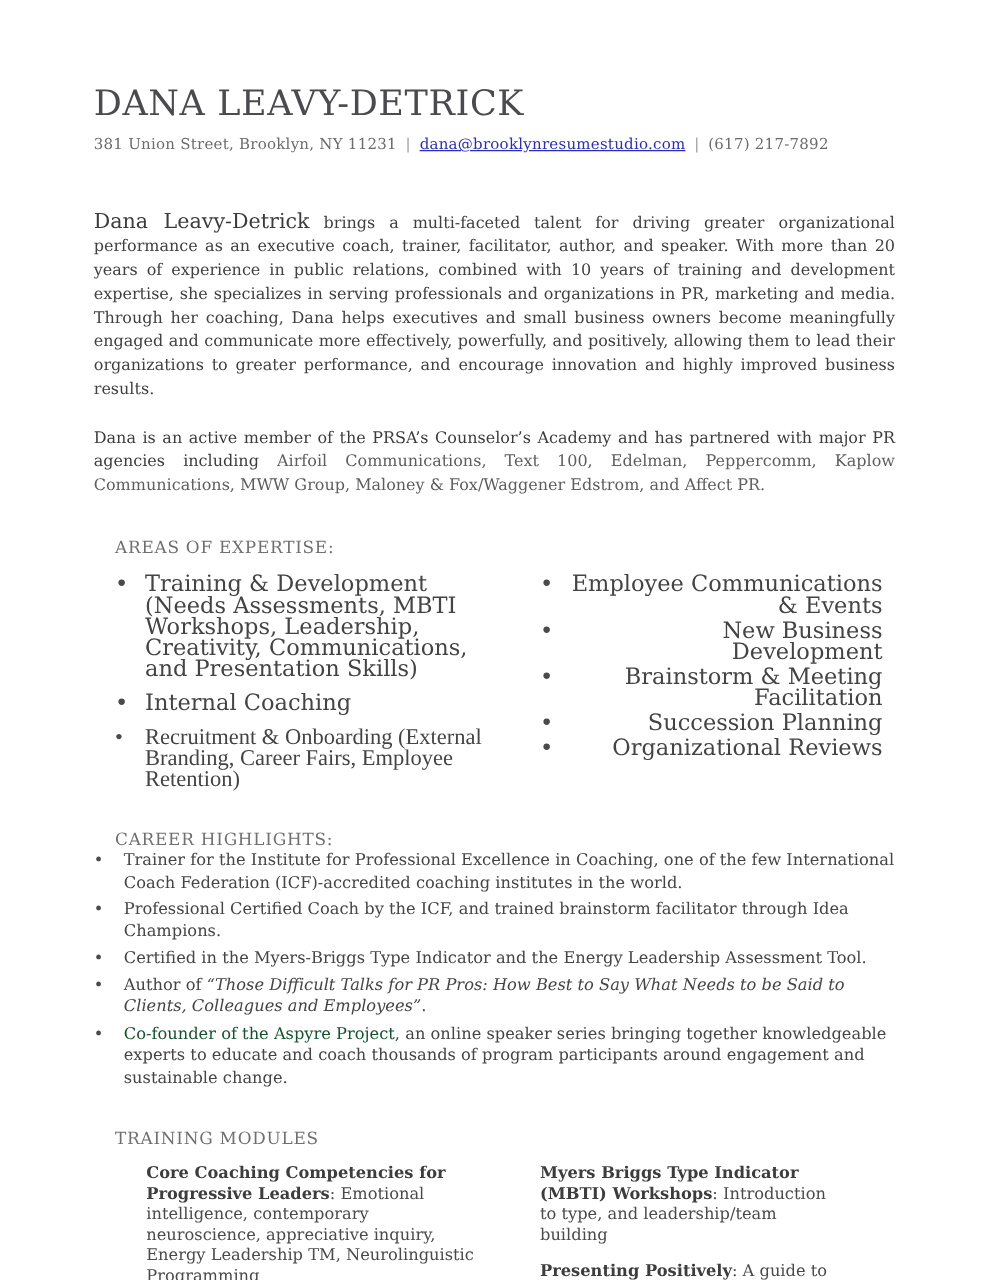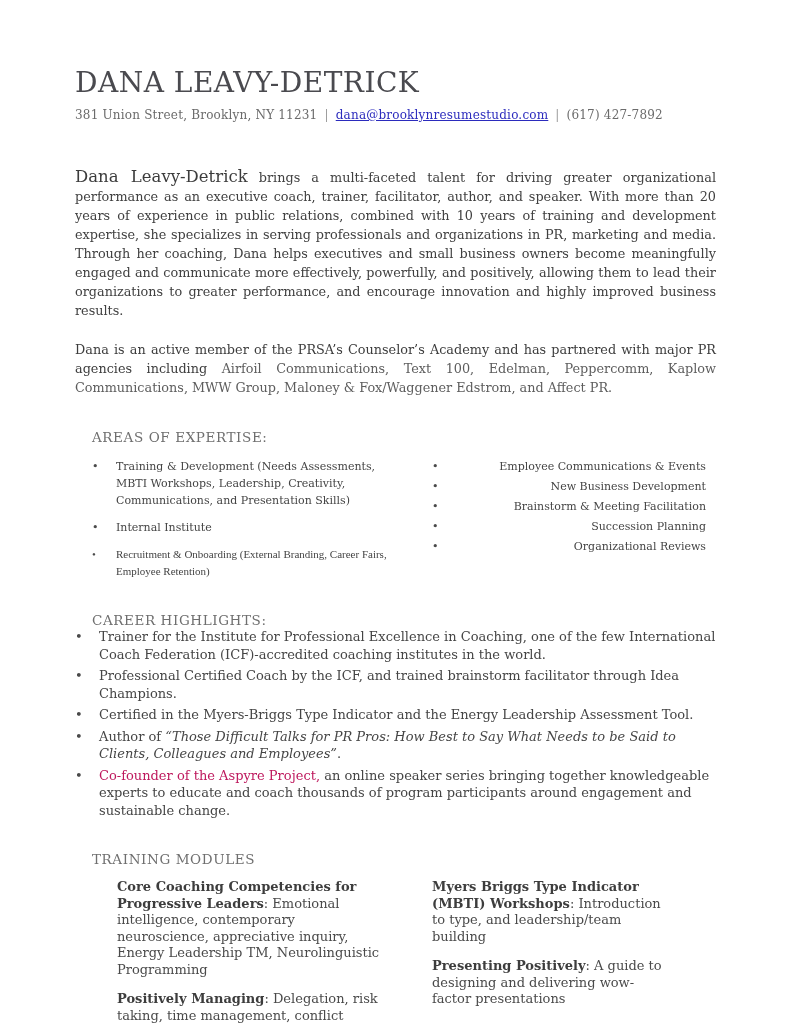--- a/index.html
+++ b/index.html
@@ -64,63 +64,63 @@
     font-weight: 400;
     letter-spacing: 0.6px;
     color: #6f6f6f;
   }
 
   ul.blist { list-style: none; margin: 0; padding: 0; }
   ul.blist li { position: relative; padding-left: 24px; }
   ul.blist li::before { content: "\2022"; position: absolute; left: 0; top: 0; color: #4a4a4a; }
 
   
-  .aoe-cols { display: flex; margin-top: 13px; font-size: 11px; line-height: 17px; color: #444; }
+  .aoe-cols { display: flex; margin-top: 13px; font-size: 18px; line-height: 17px; color: #444; }
   .aoe-left  { width: 357px; box-sizing: border-box; padding-left: 17px; padding-right: 42px; }
   .aoe-right { flex: 1; box-sizing: border-box; padding-right: 10px; text-align: right; }
   .aoe-left  li { margin-bottom: 10px; }
   .aoe-left  li:last-child { margin-bottom: 0; font-family: Liberation Serif, serif; }
   .aoe-right li { margin-bottom: 3px; }
 
   
   .career-list { margin-top: 12px; margin-left: 17px; font-size: 13px; line-height: 17.5px; color: #454545; }
   .career-list li { margin-bottom: 4px; }
   .career-list .quote { font-style: italic; }
-  .career-list .dark { color: #be185d; }
+  .career-list .dark { color: #14532d; }
 
   
   .t-cols { display: flex; margin-top: 12px; font-size: 13px; line-height: 16.5px; color: #4a4a4a; }
   .t-left  { width: 357px; box-sizing: border-box; padding-left: 42px; padding-right: 44px; }
   .t-right { flex: 1; box-sizing: border-box; padding-right: 44px; }
   .module { margin: 0 0 13px 0; }
   .module b { font-weight: 700; color: #3d3d3d; }
 </style>
 </head>
 <body>
 
 <div class="page">
 
   <header>
     <h1 class="name">DANA LEAVY-DETRICK</h1>
     <div class="contact">
-      <span>381 Union Street, Brooklyn, NY 11231</span><span class="sep">|</span><a class="email">dana@brooklynresumestudio.com</a><span class="sep">|</span><span>(617) 427-7892</span>
+      <span>381 Union Street, Brooklyn, NY 11231</span><span class="sep">|</span><a class="email">dana@brooklynresumestudio.com</a><span class="sep">|</span><span>(617) 217-7892</span>
     </div>
   </header>
 
   <p class="summary"><span class="lead">Dana Leavy-Detrick</span><span> brings a multi-faceted talent for driving greater organizational performance as an executive coach, trainer, facilitator, author, and speaker. With more than 20 years of experience in public relations, combined with 10 years of training and development expertise, she specializes in serving professionals and organizations in PR, marketing and media.  Through her coaching, Dana helps executives and small business owners become meaningfully engaged and communicate more effectively, powerfully, and positively, allowing them to lead their organizations to greater performance, and encourage innovation and highly improved business results.</span></p>
 
   <p class="memberships"><span class="intro">Dana is an active member of the PRSA’s Counselor’s Academy and has partnered with major PR agencies including </span><span class="agencies">Airfoil Communications, Text 100, Edelman, Peppercomm, Kaplow Communications, MWW Group, Maloney &amp; Fox/Waggener Edstrom, and Affect PR.</span></p>
 
   <section class="section">
     <h2 class="section-heading">AREAS OF EXPERTISE:</h2>
     <div class="aoe-cols">
       <div class="aoe-left">
         <ul class="blist">
           <li>Training &amp; Development (Needs Assessments, MBTI Workshops, Leadership, Creativity, Communications, and Presentation Skills)</li>
-          <li>Internal Institute</li>
+          <li>Internal Coaching</li>
           <li>Recruitment &amp; Onboarding (External Branding, Career Fairs, Employee Retention)</li>
         </ul>
       </div>
       <div class="aoe-right">
         <ul class="blist">
           <li>Employee Communications &amp; Events</li>
           <li>New Business Development</li>
           <li>Brainstorm &amp; Meeting Facilitation</li>
           <li>Succession Planning</li>
           <li>Organizational Reviews</li>

